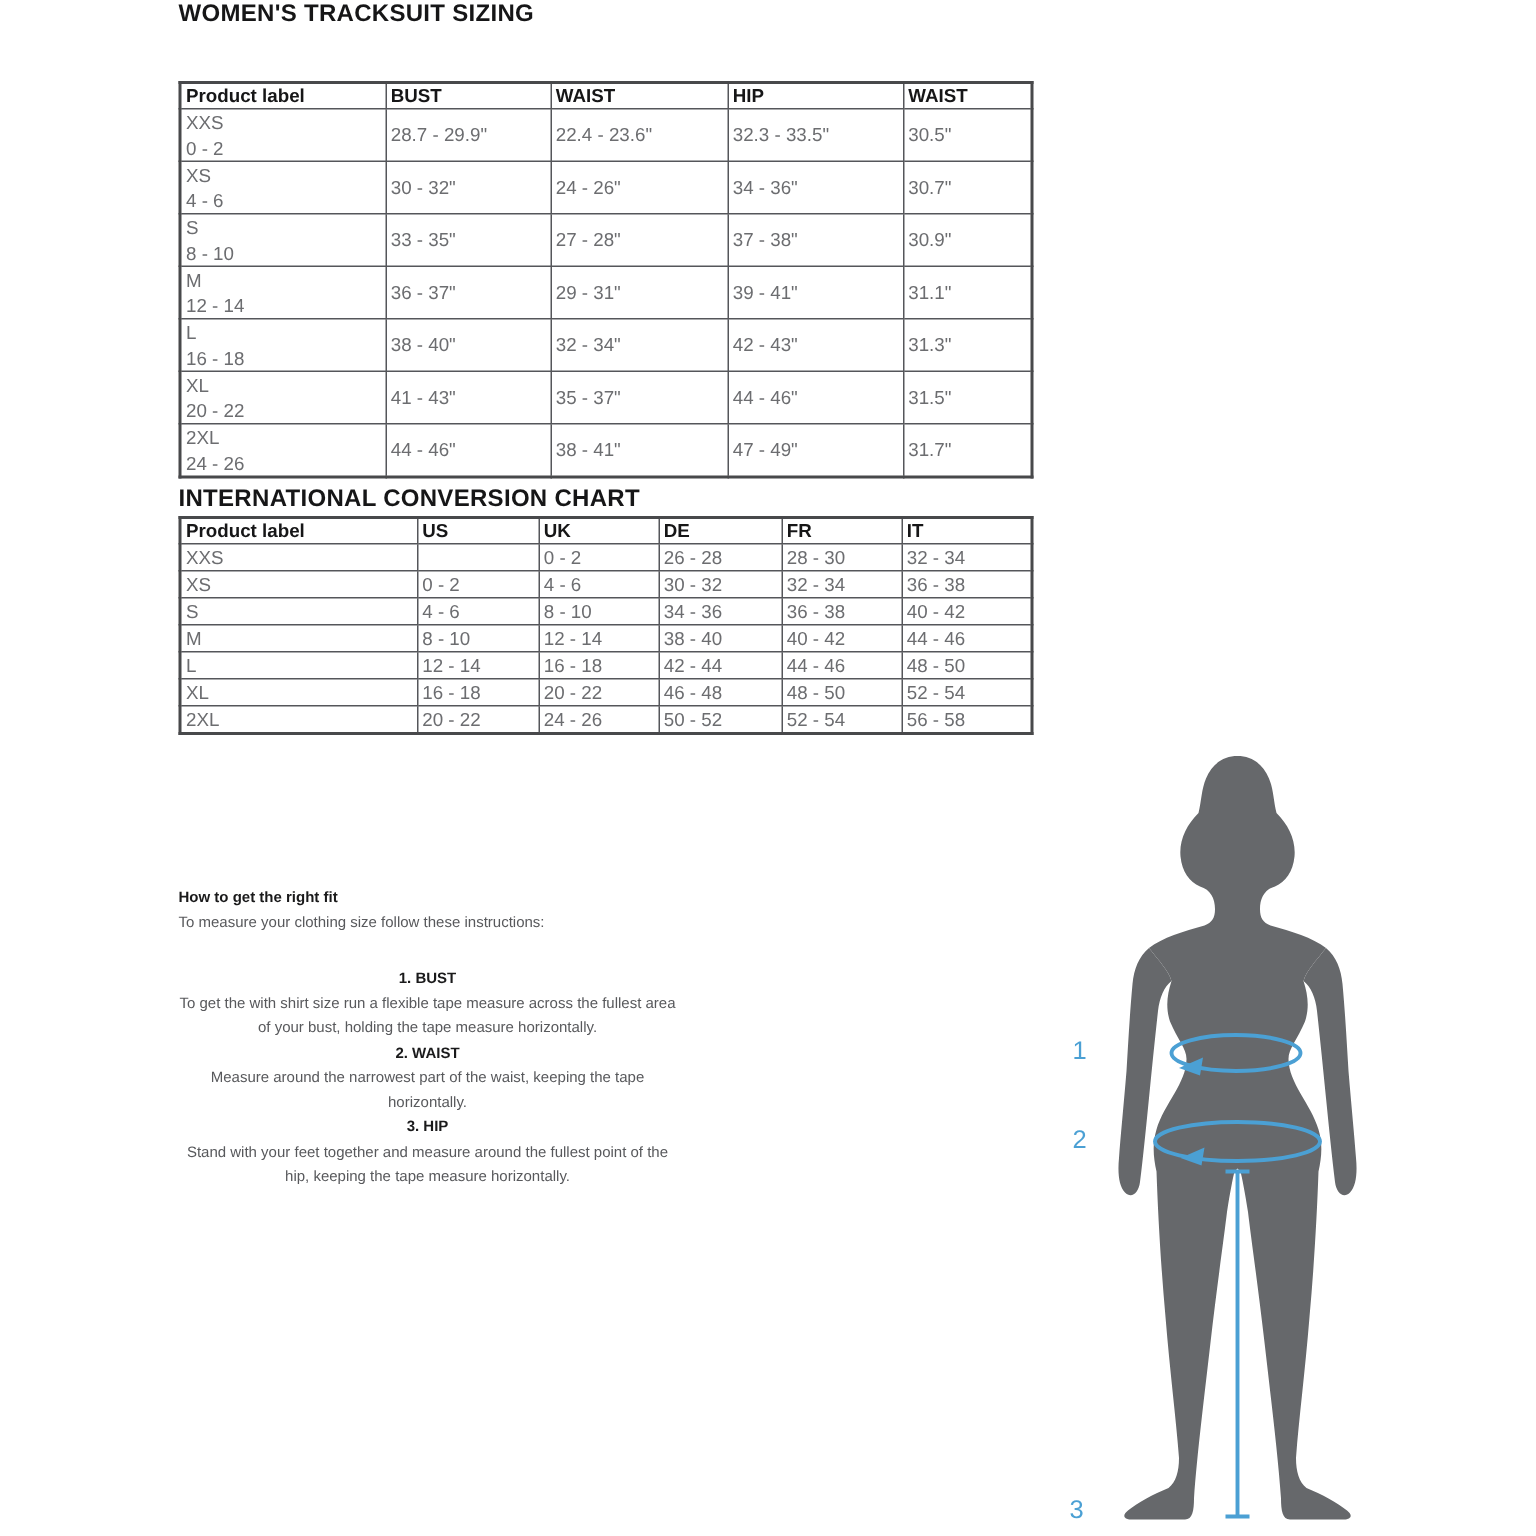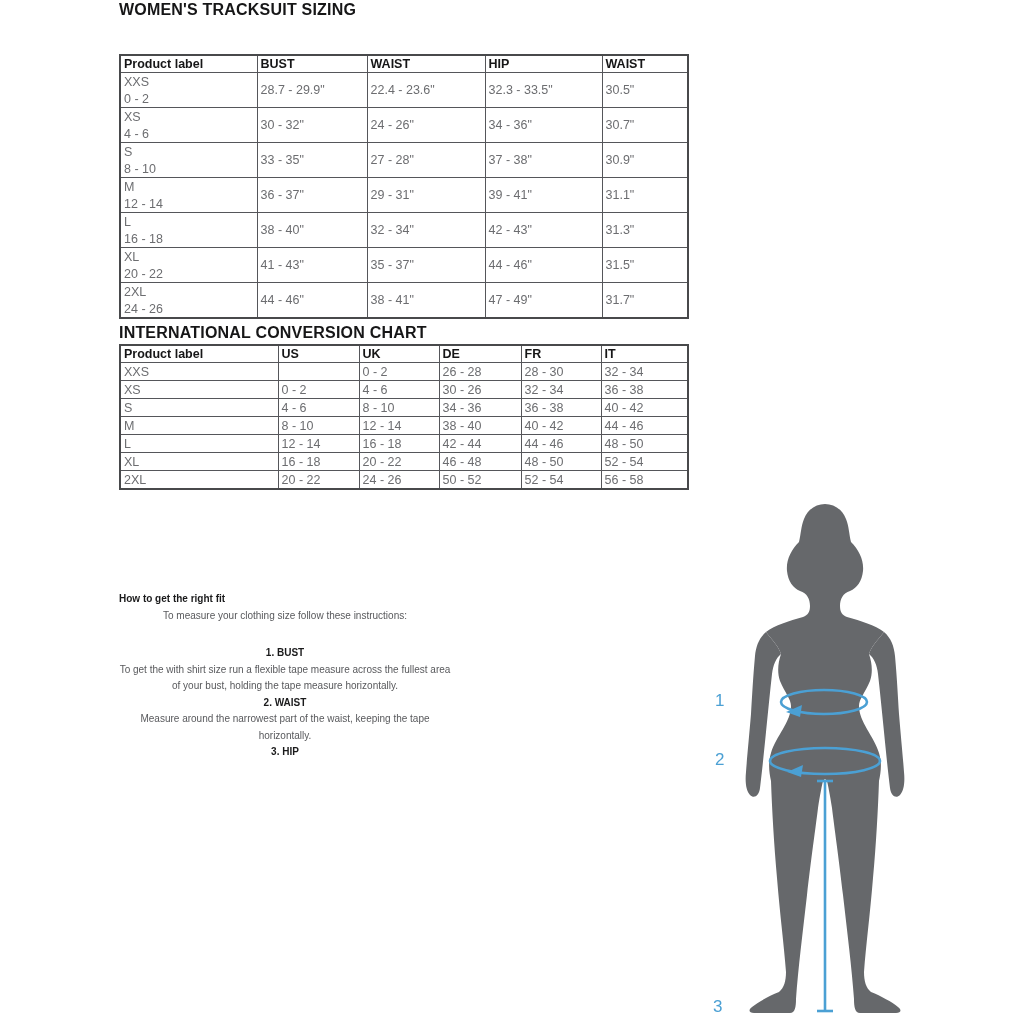--- a/index.html
+++ b/index.html
@@ -32,21 +32,21 @@
   #sizing-table td { height:33px; }
   #sizing-table td.lbl { vertical-align:top; }
   td.lbl .l1, td.lbl .l2 { line-height:16px; padding-top:1px; }
   #conversion-table td { height:17px; }
 
   #instructions {
     position:absolute; left:119px; top:591px; width:332px;
     font-size:10px; line-height:16.5px; color:#58595c;
   }
   .bold-head { font-weight:700; color:#1a1a1b; }
-  #instructions .intro { margin:0 0 21px 0;text-align:center; }
+  #instructions .intro { margin:0 0 21px 0; }
   .step { margin:0;text-align:center; }
 
   #figure { position:absolute; left:735px; top:500px; width:180px; height:520px; }
   #figure svg { display:block; width:180px; height:520px; }
   .sil { fill:var(--sil); }
   .meas { stroke:var(--accent); stroke-width:2.6; fill:none; }
   .meas-arrow { fill:var(--accent); stroke:none; }
   .marker {
     position:absolute; color:var(--accent);
     font-size:17px; font-weight:400; line-height:17px;
@@ -178,21 +178,21 @@
         <td></td>
         <td>0 - 2</td>
         <td>26 - 28</td>
         <td>28 - 30</td>
         <td>32 - 34</td>
       </tr>
       <tr>
         <td class="lbl">XS</td>
         <td>0 - 2</td>
         <td>4 - 6</td>
-        <td>30 - 26</td>
+        <td>30 - 32</td>
         <td>32 - 34</td>
         <td>36 - 38</td>
       </tr>
       <tr>
         <td class="lbl">S</td>
         <td>4 - 6</td>
         <td>8 - 10</td>
         <td>34 - 36</td>
         <td>36 - 38</td>
         <td>40 - 42</td>
@@ -239,20 +239,21 @@
       <div class="step">
         <div class="bold-head">1. BUST</div>
         <div>To get the with shirt size run a flexible tape measure across the fullest area of your bust, holding the tape measure horizontally.</div>
       </div>
       <div class="step">
         <div class="bold-head">2. WAIST</div>
         <div>Measure around the narrowest part of the waist, keeping the tape horizontally.</div>
       </div>
       <div class="step">
         <div class="bold-head">3. HIP</div>
+        <div>Stand with your feet together and measure around the fullest point of the hip, keeping the tape measure horizontally.</div>
       </div>
     </div>
 </div>
 
 <div id="figure">
   <svg viewBox="0 0 180 520" aria-hidden="true">
 
     <path class="sil" d="
       M46,154
       C44,147 38,141 31,132

